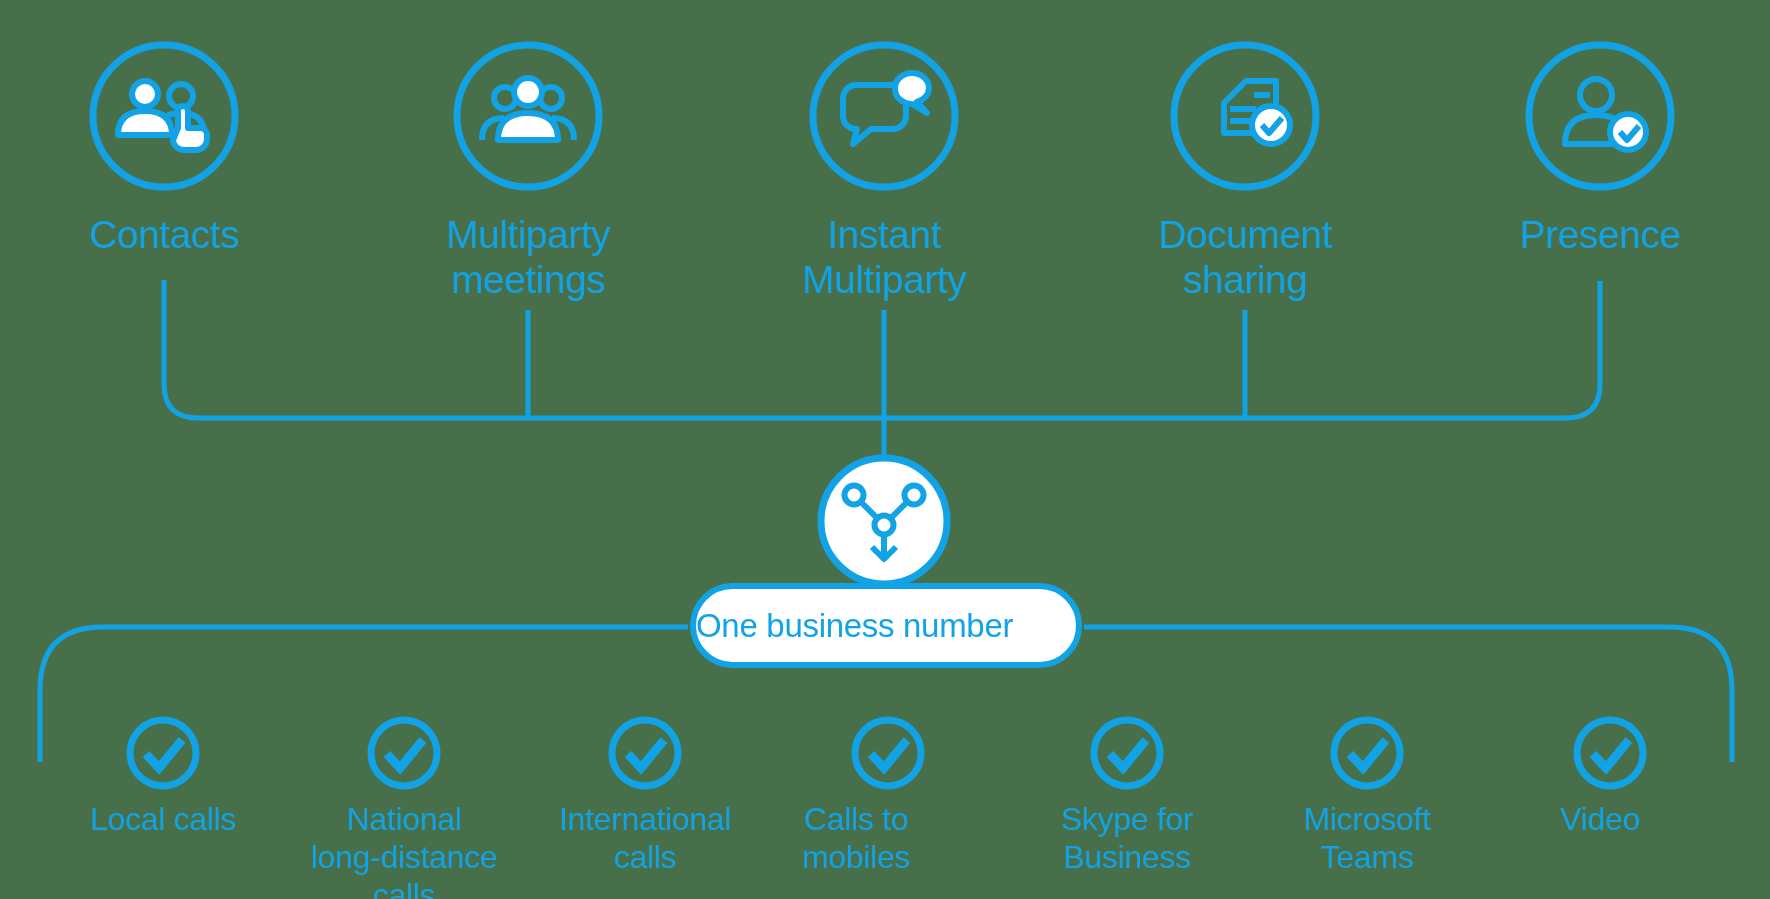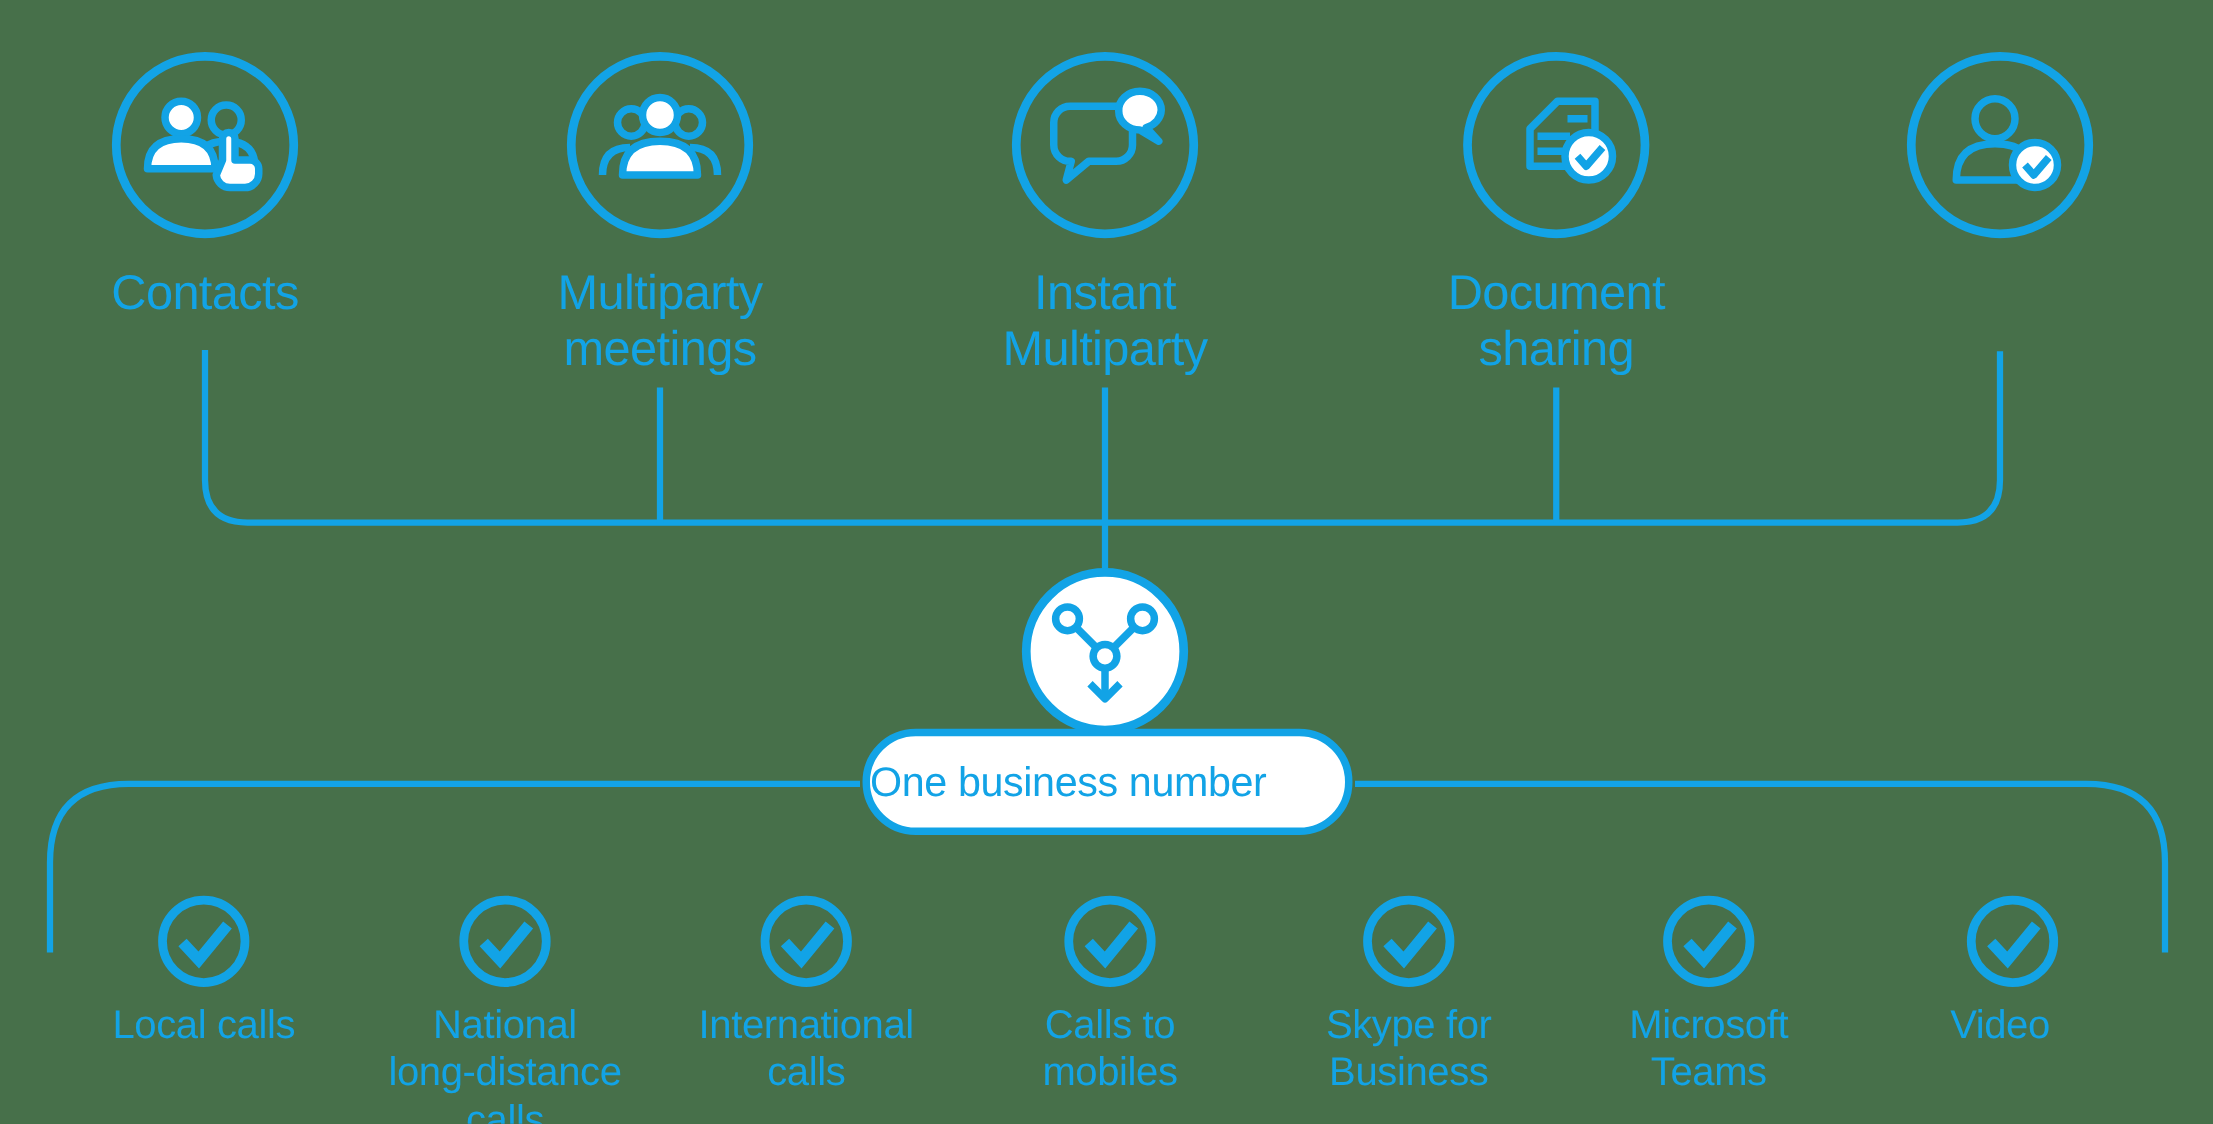--- a/index.html
+++ b/index.html
@@ -119,20 +119,21 @@
     <path d="M95 91 l7 8 12 -14"></path>
   </svg>
 
   <div class="top-label" style="left:-6px">Contacts</div>
   <div class="top-label" style="left:358px">Multiparty
 meetings</div>
   <div class="top-label" style="left:714px">Instant
 Multiparty</div>
   <div class="top-label" style="left:1075px">Document
 sharing</div>
+  <div class="top-label" style="left:1430px">Presence</div>
 
   <svg class="icon feature-icon" style="left:123px;top:713px" width="80" height="80">
     <circle class="ring" cx="40" cy="40" r="33"></circle>
       <path class="thick" d="M23 41 L36 55 L59 27"></path>
   </svg>
   <svg class="icon feature-icon" style="left:364px;top:713px" width="80" height="80">
     <circle class="ring" cx="40" cy="40" r="33"></circle>
       <path class="thick" d="M23 41 L36 55 L59 27"></path>
   </svg>
   <svg class="icon feature-icon" style="left:605px;top:713px" width="80" height="80">
@@ -155,21 +156,21 @@
     <circle class="ring" cx="40" cy="40" r="33"></circle>
       <path class="thick" d="M23 41 L36 55 L59 27"></path>
   </svg>
 
   <div class="bottom-label" style="left:23px">Local calls</div>
   <div class="bottom-label" style="left:264px">National
 long-distance
 calls</div>
   <div class="bottom-label" style="left:505px">International
 calls</div>
-  <div class="bottom-label" style="left:748px">Calls to
+  <div class="bottom-label" style="left:716px">Calls to
 mobiles</div>
   <div class="bottom-label" style="left:1227px">Microsoft
 Teams</div>
   <div class="bottom-label" style="left:987px">Skype for
 Business</div>
   <div class="bottom-label" style="left:1460px">Video</div>
 
 </div>
 
 </body></html>

